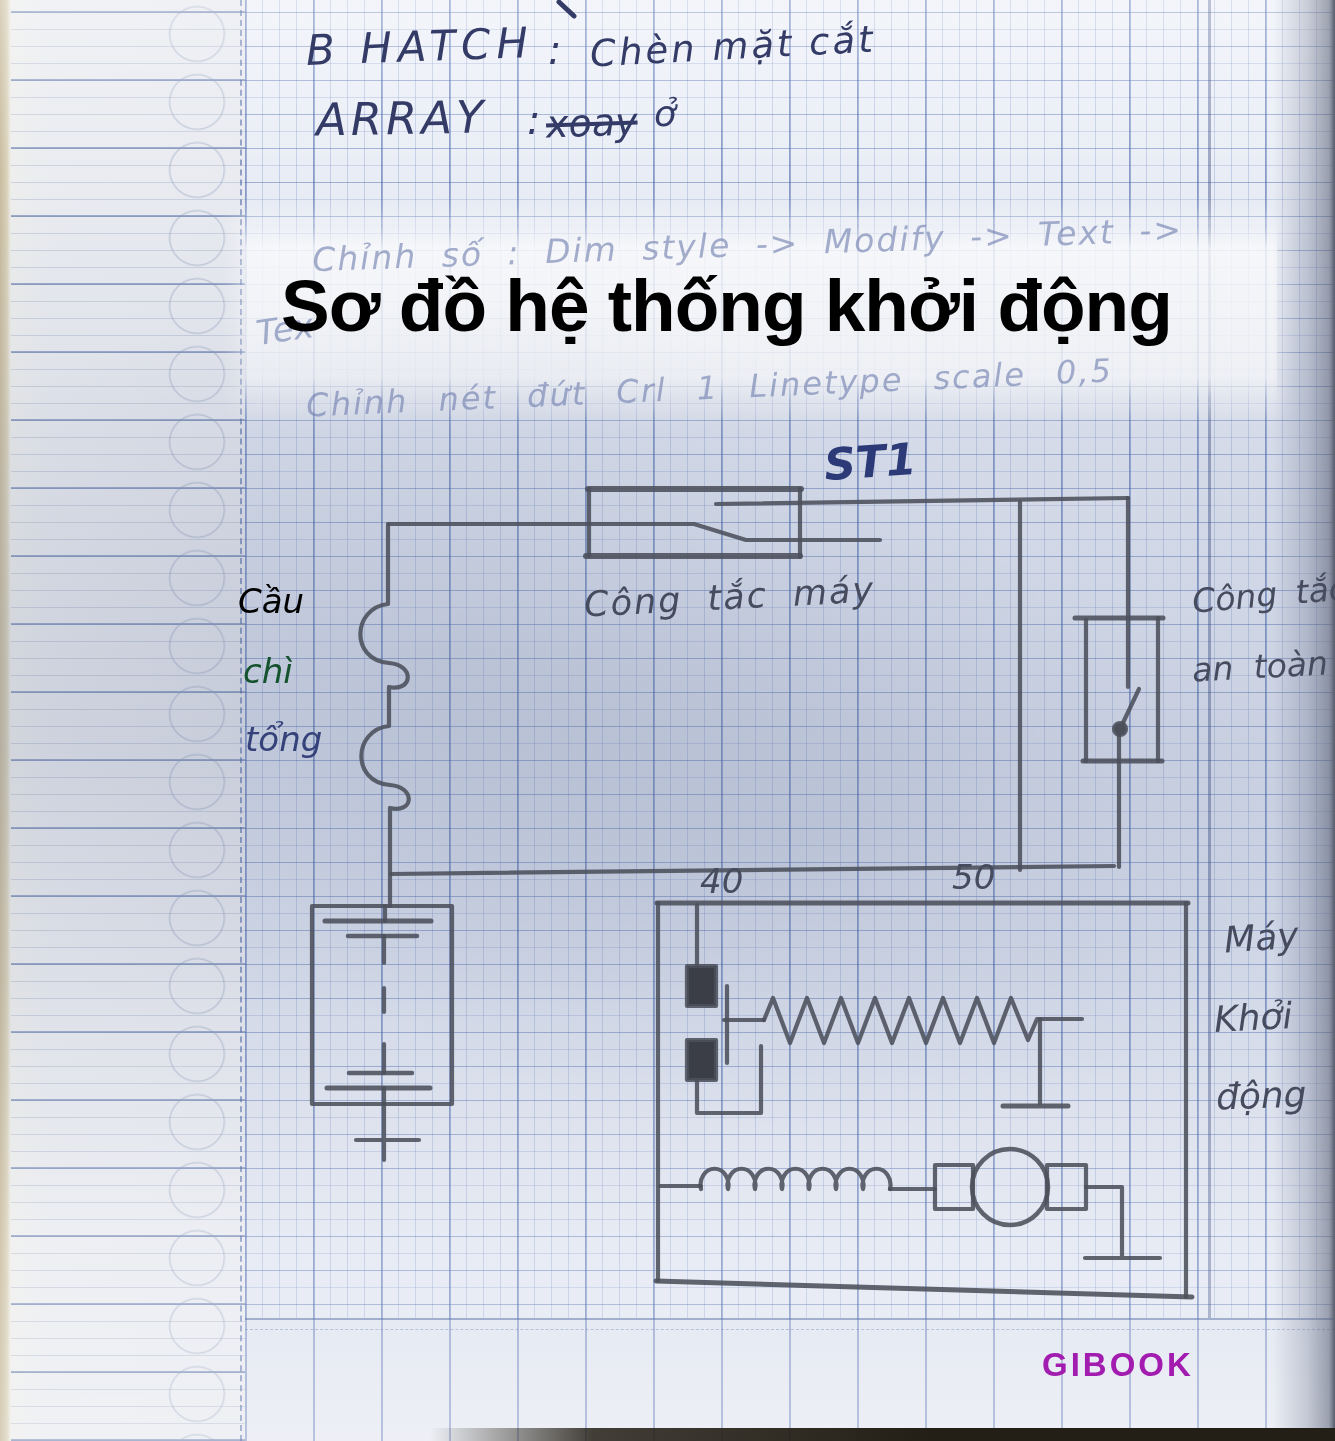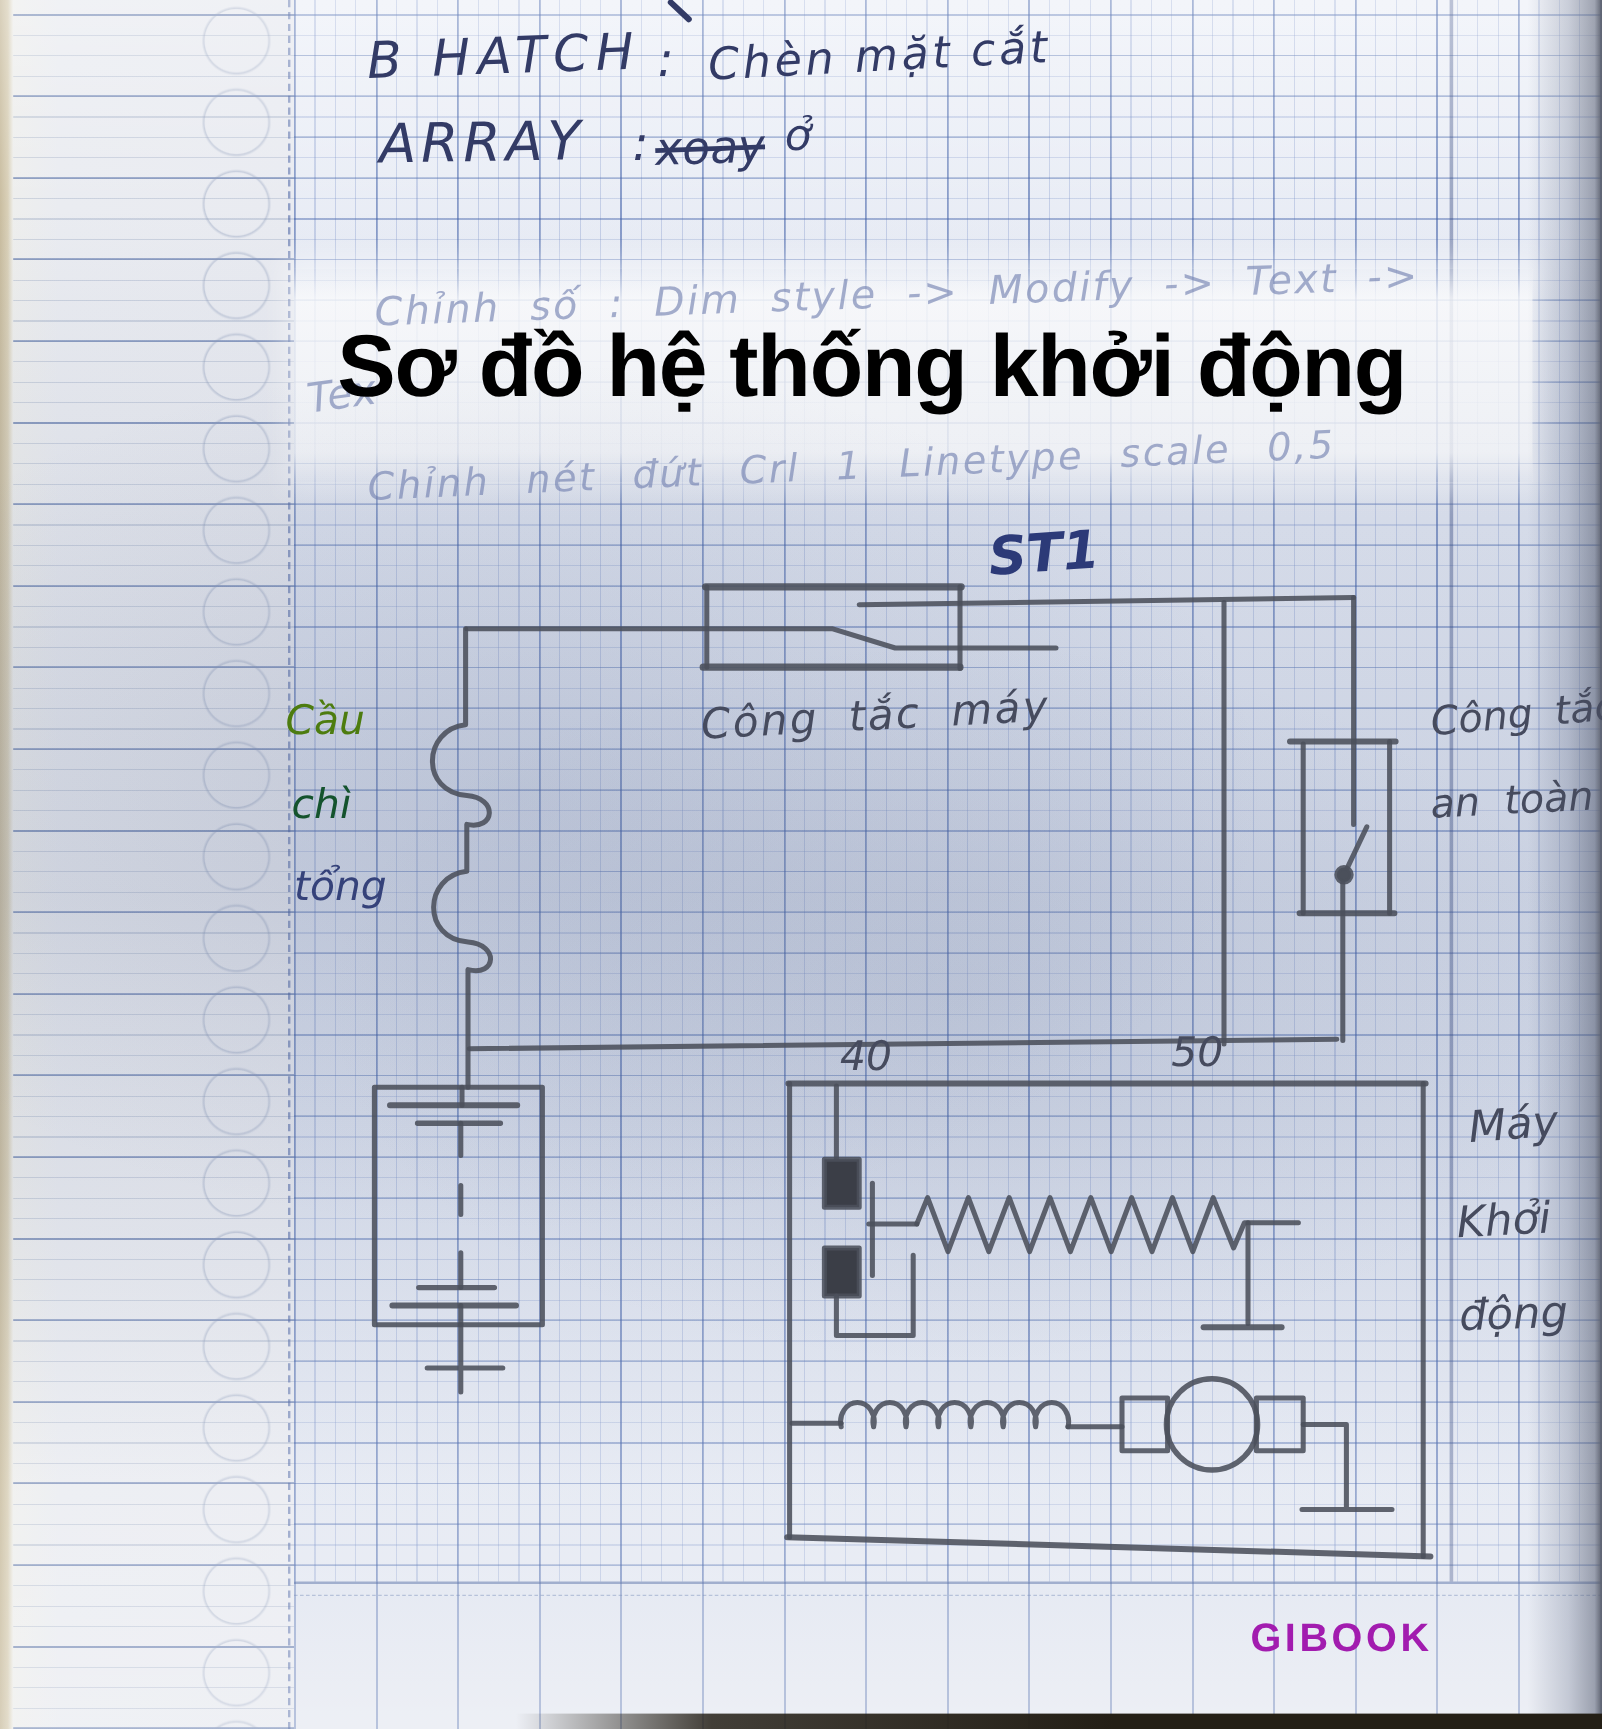--- a/index.html
+++ b/index.html
@@ -72,27 +72,27 @@
   .t-fragment{left:256px;top:312px;font-size:34px;transform:rotate(-8deg);}
   .t-faded2{left:306px;top:372px;font-size:32px;word-spacing:18px;letter-spacing:2px;
             transform:rotate(-2.5deg);}
   .t-title{position:absolute;left:281px;top:264px;font-size:73px;font-weight:700;
            color:#000000;font-family:Liberation Sans, sans-serif;letter-spacing:-1px;
            white-space:nowrap;z-index:9;}
   .t-st1{left:824px;top:440px;font-size:44px;font-weight:600;transform:rotate(-4deg);
          color:#2c3a78;}
   .t-ctmay{left:584px;top:580px;font-size:35px;word-spacing:12px;letter-spacing:2px;
            transform:rotate(-3deg);}
-  .t-cau{left:238px;top:584px;font-size:34px;color:#4d7c0f;}
+  .t-cau{left:238px;top:584px;font-size:34px;color:#000000;}
   .t-chi{left:243px;top:654px;font-size:34px;color:#14532d;}
   .t-tong{left:245px;top:722px;font-size:34px;color:#35427a;text-align:center;}
   .t-ct1{left:1192px;top:578px;font-size:33px;word-spacing:8px;transform:rotate(-5deg);}
   .t-ct2{left:1192px;top:650px;font-size:33px;word-spacing:10px;transform:rotate(-3deg);}
   .t-30{left:700px;top:864px;font-size:34px;}
-  .t-50{left:976px;top:860px;font-size:34px;}
+  .t-50{left:952px;top:860px;font-size:34px;}
   .t-may{left:1224px;top:920px;font-size:36px;transform:rotate(-4deg);}
   .t-khoi{left:1214px;top:1000px;font-size:36px;transform:rotate(-3deg);}
   .t-dong{left:1216px;top:1078px;font-size:36px;transform:rotate(-2deg);}
   .t-gibook{position:absolute;left:1042px;top:1346px;font-size:33px;font-weight:700;
             letter-spacing:3px;color:#a21caf;font-family:"Liberation Sans",sans-serif;}
   .z2{z-index:2;} .z4{z-index:4;}
   svg.circuit{position:absolute;inset:0;z-index:3;}
 </style>
 </head>
 <body>

